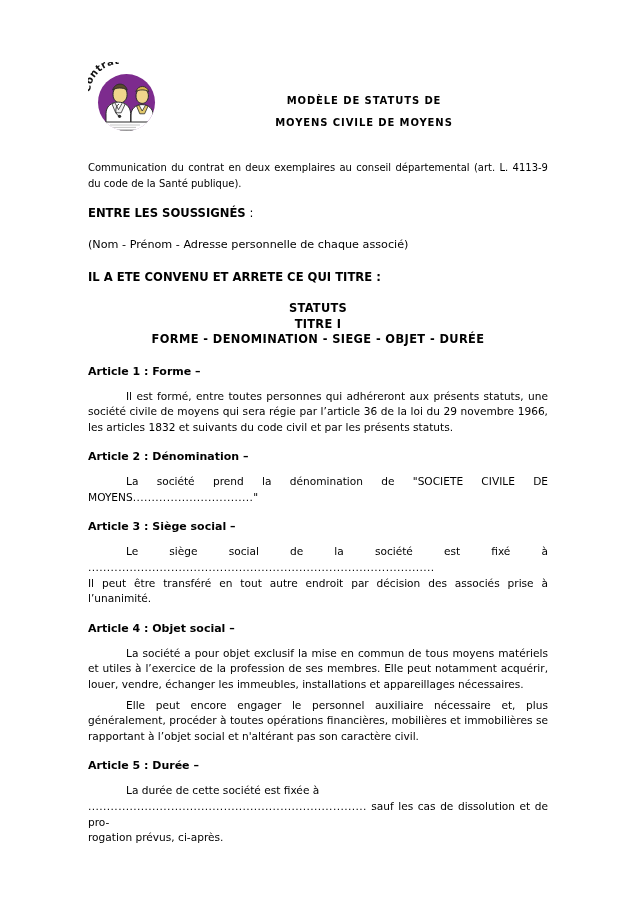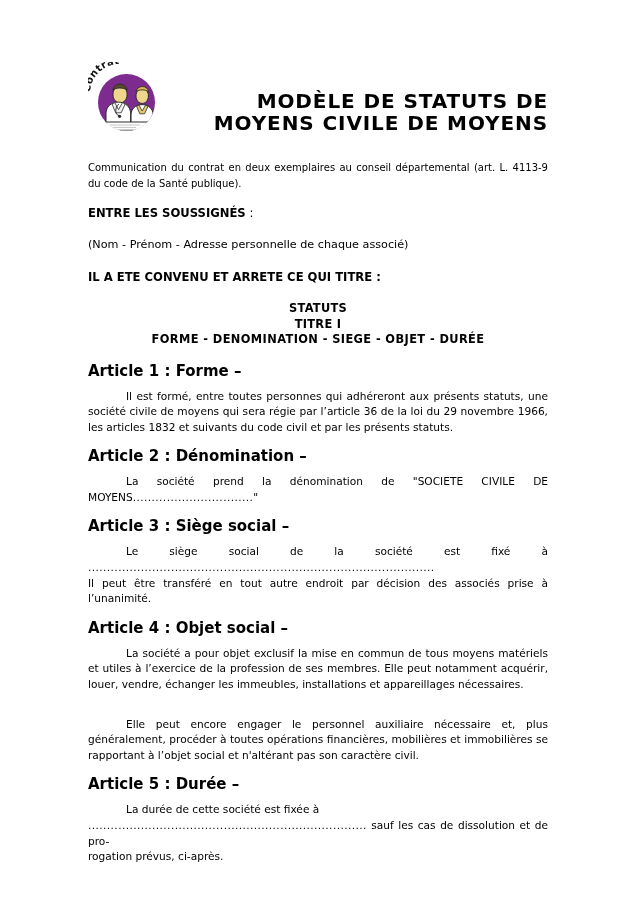--- a/index.html
+++ b/index.html
@@ -53,25 +53,24 @@
   .logo svg { display: block; }
 
   .title-block {
     margin-left: 92px;
     text-align: center;
     padding-top: 28px;
   }
   .doc-title-line {
     font-family: "DejaVu Sans", "Liberation Sans", sans-serif;
     font-weight: bold;
-    font-size: 20px;
+    font-size: 10px;
     letter-spacing: 0.9px;
     line-height: 22px;
     white-space: nowrap;
-    text-align: right;
   }
 
   
   .content {
     position: absolute;
     left: 88px;
     top: 160px;
     width: 460px;
   }
 
@@ -109,21 +108,21 @@
     line-height: 15.5px;
     letter-spacing: 0.3px;
     margin-bottom: 16px;
   }
   .center-block .wide {
     letter-spacing: 0.4px;
   }
 
   .art-head {
     font-weight: bold;
-    font-size: 15px;
+    font-size: 11px;
     line-height: 15px;
     margin-top: 14px;
     margin-bottom: 10px;
   }
 
   .para {
     font-size: 10.6px;
     line-height: 15.6px;
     text-align: justify;
     text-align-last: left;
@@ -132,21 +131,21 @@
   .para.indent { text-indent: 38px; }
 
   
   .para.stretch {
     text-align: justify;
     text-align-last: justify;
   }
 
   .tight { margin-bottom: 0; }
   .gap-sm { margin-bottom: 12px; }
-  .gap-md { margin-bottom: 24px; }
+  .gap-md { margin-bottom: 5px; }
 
   .dots {
     letter-spacing: 0.4px;
     font-size: 10.6px;
   }
 </style>
 </head>
 <body>
 
 <div class="page">

